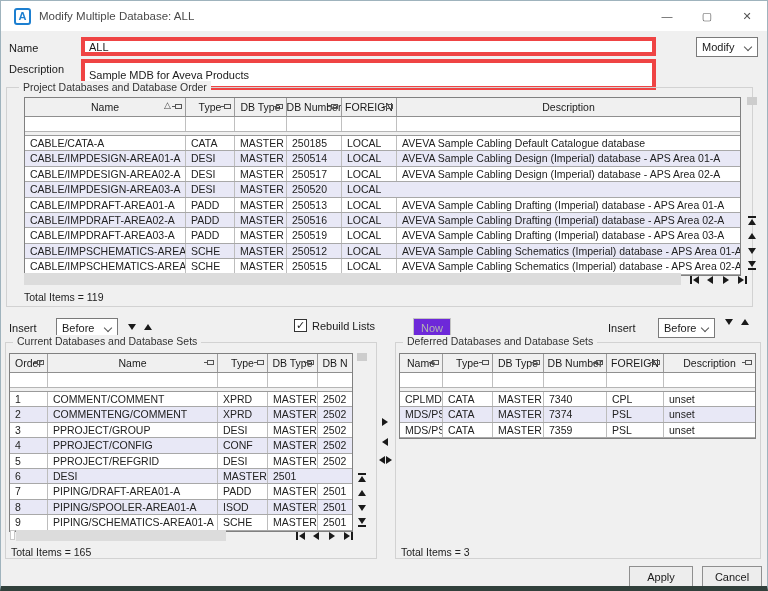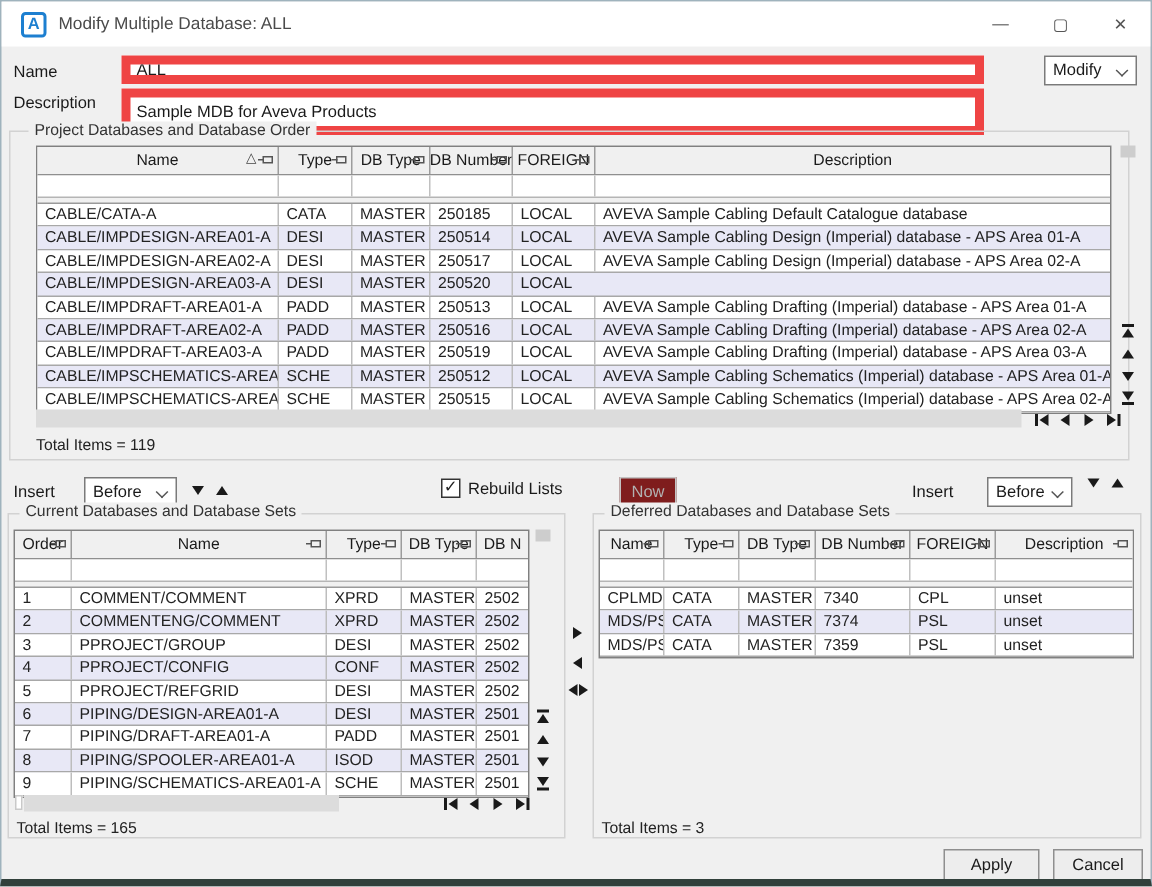--- a/index.html
+++ b/index.html
@@ -11,21 +11,21 @@
   }
   
   .titlebar{position:absolute;left:0;top:0;width:100%;height:30px;background:#ffffff;display:flex;align-items:center;}
   .appicon{width:17px;height:17px;margin-left:13px;border:2px solid #1d7fd0;border-radius:3px;
     display:flex;align-items:center;justify-content:center;font-size:11px;font-weight:bold;color:#1d7fd0;background:#fff;}
   .title{margin-left:8px;font-size:11.5px;color:#4a4a4a;}
   .wincontrols{margin-left:auto;display:flex;height:100%;}
   .winbtn{width:40px;height:100%;display:flex;align-items:center;justify-content:center;font-size:11px;color:#555;}
   
   .lbl{position:absolute;font-size:11px;color:#1a1a1a;}
-  .tb{position:absolute;background:#fff;border:6px solid #ef4444;font-size:11px;padding:1px 4px;
+  .tb{position:absolute;background:#fff;border:4px solid #ef4444;font-size:11px;padding:1px 4px;
       font-family:"Liberation Sans",sans-serif;color:#1a1a1a;outline:none;}
   .combo{position:absolute;background:#fff;border:1px solid #7a7a7a;display:flex;align-items:center;
       padding:0 16px 0 5px;font-size:11px;height:20px;}
   .chev{position:absolute;right:6px;top:6px;width:6px;height:6px;border-right:1px solid #555;border-bottom:1px solid #555;
       transform:rotate(45deg);}
   
   .group{position:absolute;border:1px solid #d2d2d2;background:transparent;}
   .legend{position:absolute;font-size:10.5px;color:#333;background:#f0f0f0;padding:0 4px;white-space:nowrap;}
   .total{position:absolute;font-size:10.5px;color:#222;white-space:nowrap;}
   
@@ -59,21 +59,21 @@
   .bar-h{width:8px;height:2px;background:#1a1a1a;}
   .bar-v{width:2px;height:8px;background:#1a1a1a;}
   .sbtn{position:absolute;width:14px;height:13px;display:flex;flex-direction:column;align-items:center;justify-content:center;gap:1px;}
   .nbtn{display:flex;align-items:center;justify-content:center;gap:1px;width:14px;height:11px;}
   .navgrp{position:absolute;display:flex;gap:2px;}
   .thumb{position:absolute;background:#cdcdcd;}
   .track{position:absolute;background:#dcdcdc;}
   
   .btn{position:absolute;background:#ededed;border:1px solid #8f8f8f;font-size:11px;display:flex;
        align-items:center;justify-content:center;color:#1a1a1a;}
-  .btn.disabled{background:#7f1d1d;border-color:#c3c3c3;color:#b2b2b2;}
+  .btn.disabled{background:#6d28d9;border-color:#c3c3c3;color:#b2b2b2;}
   .cb{position:absolute;width:13px;height:13px;border:1px solid #333;background:#fff;display:flex;
       align-items:center;justify-content:center;font-size:11px;line-height:11px;color:#222;}
   .cbl{position:absolute;font-size:11px;}
   .spin{position:absolute;display:flex;gap:8px;align-items:center;}
   .xfer{position:absolute;display:flex;align-items:center;justify-content:center;gap:1px;width:18px;height:16px;}
 </style>
 </head>
 <body>
 
 <div class="window">
@@ -337,21 +337,20 @@
         </div>
         <div class="trow t2g">
           <div class="tcell">5</div>
           <div class="tcell">PPROJECT/REFGRID</div>
           <div class="tcell">DESI</div>
           <div class="tcell">MASTER</div>
           <div class="tcell">2502</div>
         </div>
         <div class="trow t2g">
           <div class="tcell">6</div>
-          <div class="tcell">PIPING/DESIGN-AREA01-A</div>
           <div class="tcell">DESI</div>
           <div class="tcell">MASTER</div>
           <div class="tcell">2501</div>
         </div>
         <div class="trow t2g">
           <div class="tcell">7</div>
           <div class="tcell">PIPING/DRAFT-AREA01-A</div>
           <div class="tcell">PADD</div>
           <div class="tcell">MASTER</div>
           <div class="tcell">2501</div>

